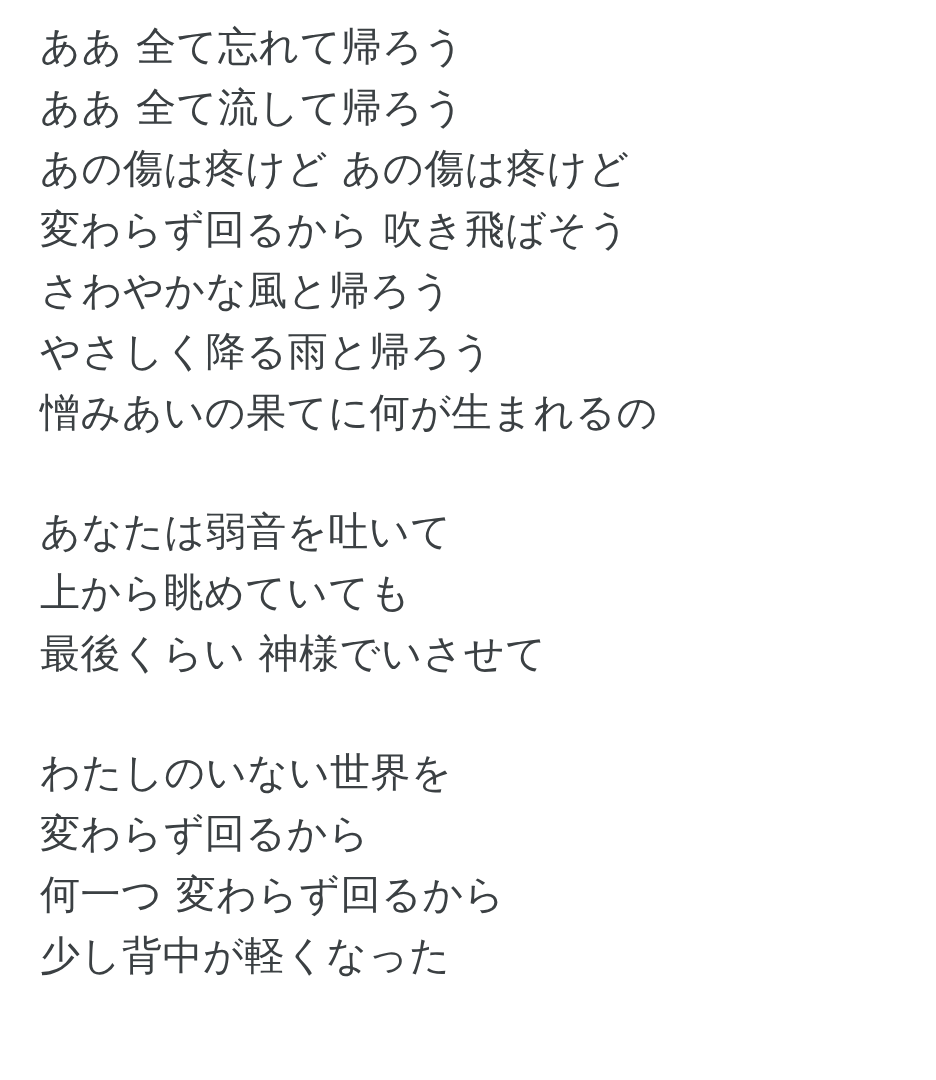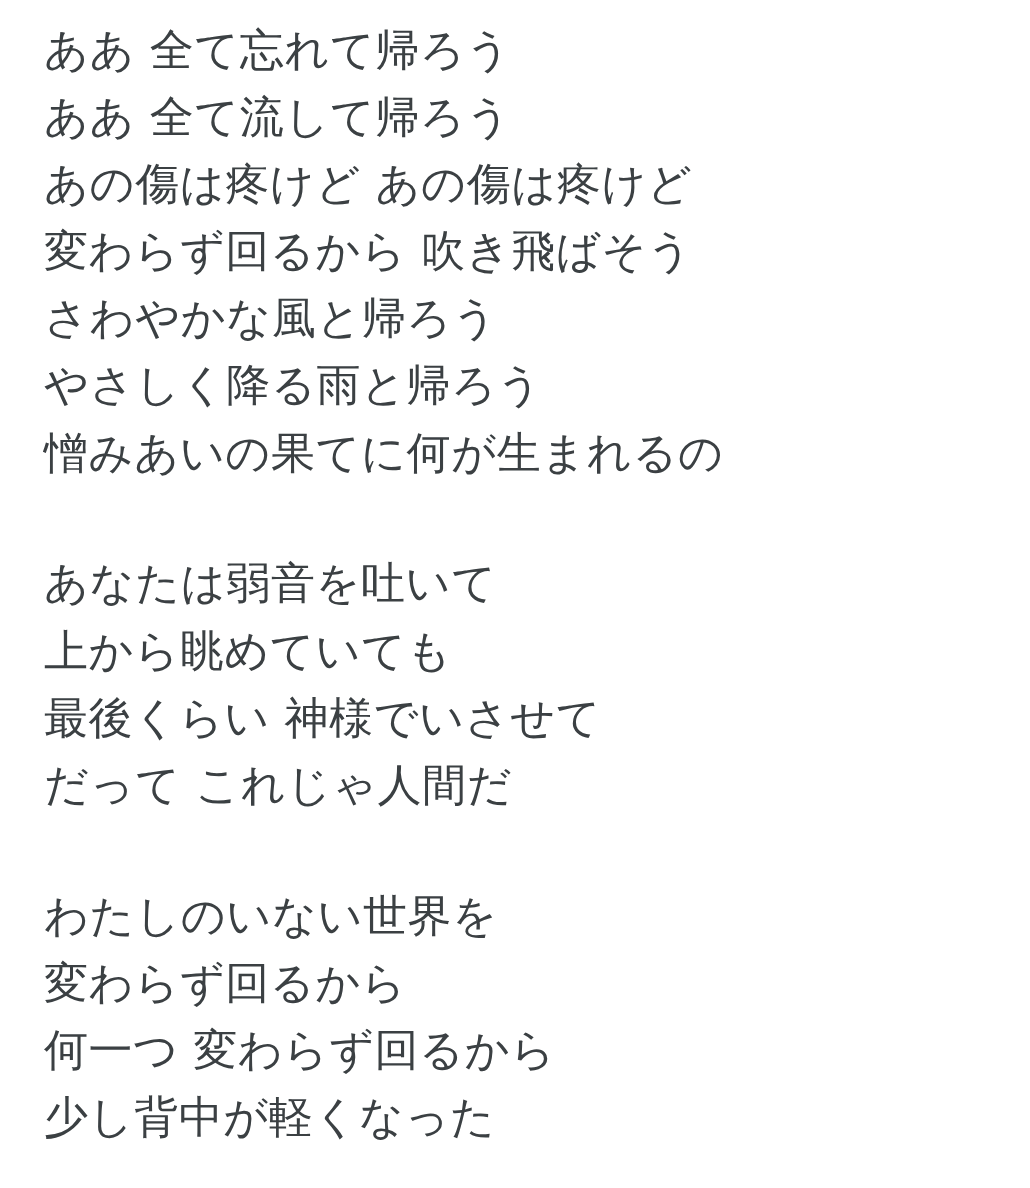--- a/index.html
+++ b/index.html
@@ -48,21 +48,20 @@
     <div class="lyric-line">変わらず回るから 吹き飛ばそう</div>
     <div class="lyric-line">さわやかな風と帰ろう</div>
     <div class="lyric-line">やさしく降る雨と帰ろう</div>
     <div class="lyric-line">憎みあいの果てに何が生まれるの</div>
   </div>
 
   <div class="stanza">
     <div class="lyric-line">あなたは弱音を吐いて</div>
     <div class="lyric-line">上から眺めていても</div>
     <div class="lyric-line">最後くらい 神様でいさせて</div>
-    <div class="lyric-line">だって これじゃ人間だ</div>
   </div>
 
   <div class="stanza">
     <div class="lyric-line">わたしのいない世界を</div>
     <div class="lyric-line">変わらず回るから</div>
     <div class="lyric-line">何一つ 変わらず回るから</div>
     <div class="lyric-line">少し背中が軽くなった</div>
   </div>
 
 </div>

